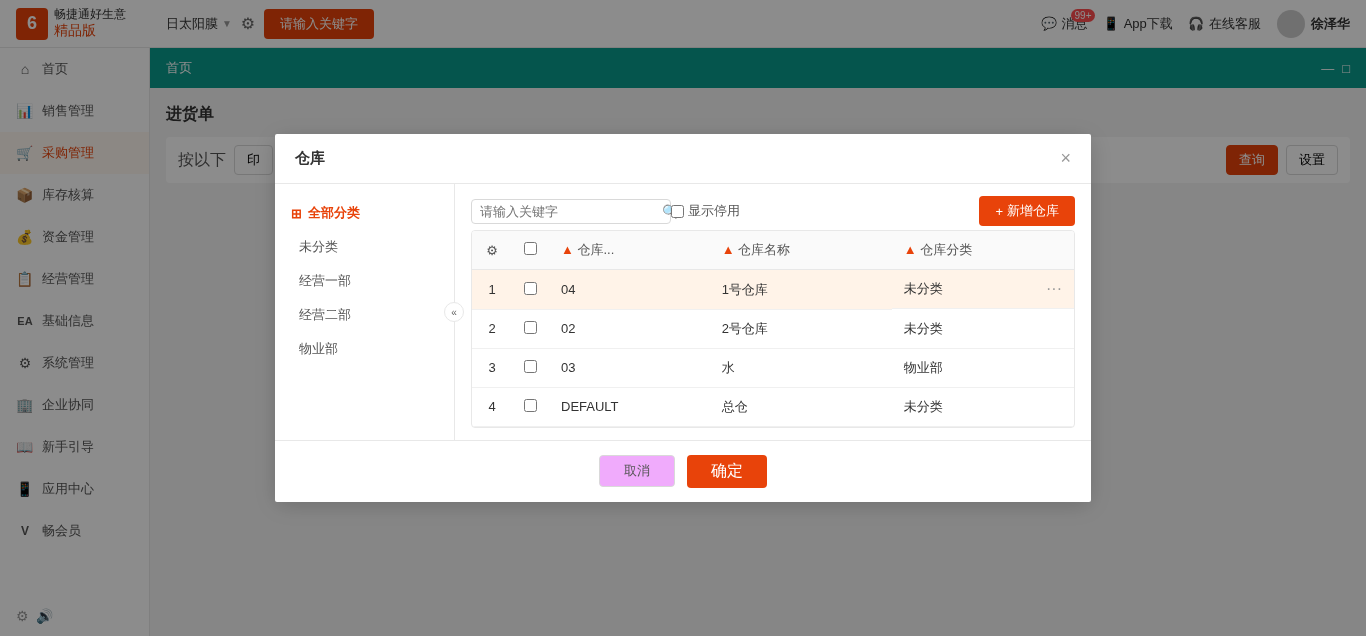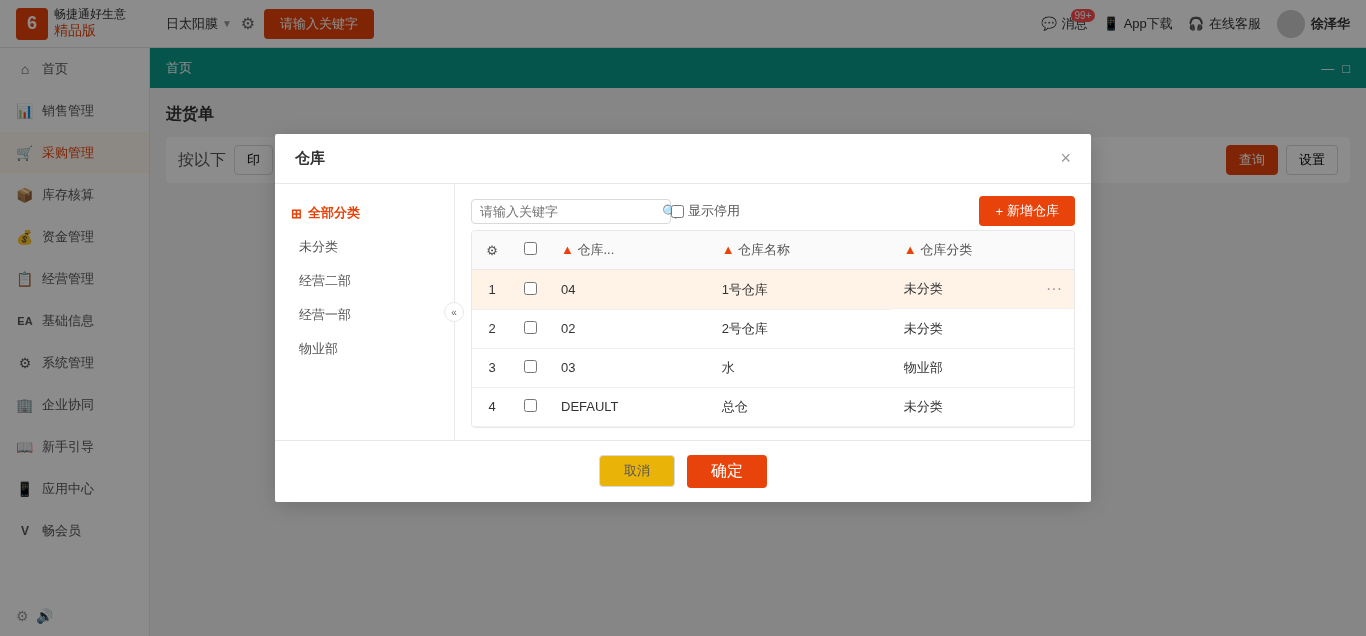--- a/index.html
+++ b/index.html
@@ -84,21 +84,21 @@
     .row-more { color: #999; font-size: 16px; cursor: pointer; }
 
     
     .pagination { display: flex; align-items: center; justify-content: center; gap: 8px; padding: 12px 0 4px 0; font-size: 13px; color: #555; }
     .page-nav { width: 24px; height: 24px; display: flex; align-items: center; justify-content: center; border: 1px solid #d9d9d9; border-radius: 4px; cursor: pointer; color: #555; background: #fff; }
     .page-input { width: 40px; height: 24px; border: 1px solid #d9d9d9; border-radius: 4px; text-align: center; font-size: 13px; }
     .per-page-select { height: 24px; border: 1px solid #d9d9d9; border-radius: 4px; font-size: 13px; padding: 0 4px; }
 
     
     .modal-footer { display: flex; align-items: center; justify-content: center; gap: 12px; padding: 14px 20px; border-top: 1px solid #e8e8e8; }
-    .cancel-btn { background: #eab308; color: #555; border: 1px solid #d9d9d9; border-radius: 4px; padding: 6px 24px; font-size: 13px; cursor: pointer; }
+    .cancel-btn { background: #f0abfc; color: #555; border: 1px solid #d9d9d9; border-radius: 4px; padding: 6px 24px; font-size: 13px; cursor: pointer; }
     .confirm-btn { background: #e8430a; color: #fff; border: none; border-radius: 4px; padding: 6px 24px; font-size: 16px; cursor: pointer; }
 
     
     .teal-bar { height: 40px; background: #0a9b8c; display: flex; align-items: center; padding: 0 16px; gap: 8px; }
     .teal-bar-content { display: flex; align-items: center; gap: 12px; color: #fff; font-size: 13px; flex: 1; }
     .teal-bar-actions { display: flex; align-items: center; gap: 8px; color: #fff; font-size: 13px; }
   </style>
 </head>
 <body>
 
@@ -231,22 +231,22 @@
     </div>
 
     <div class="modal-body">
 
       <div class="left-panel">
         <div class="category-header">
           <span>⊞</span>
           <span>全部分类</span>
         </div>
         <div class="category-item">未分类</div>
+        <div class="category-item">经营一部</div>
         <div class="category-item">经营二部</div>
-        <div class="category-item">经营一部</div>
         <div class="category-item">物业部</div>
         <div class="left-panel-collapse">«</div>
       </div>
 
       <div class="right-panel">
 
         <div class="right-toolbar">
           <div class="search-box">
             <input type="text" placeholder="请输入关键字" style="">
             <span class="search-icon">🔍</span>

